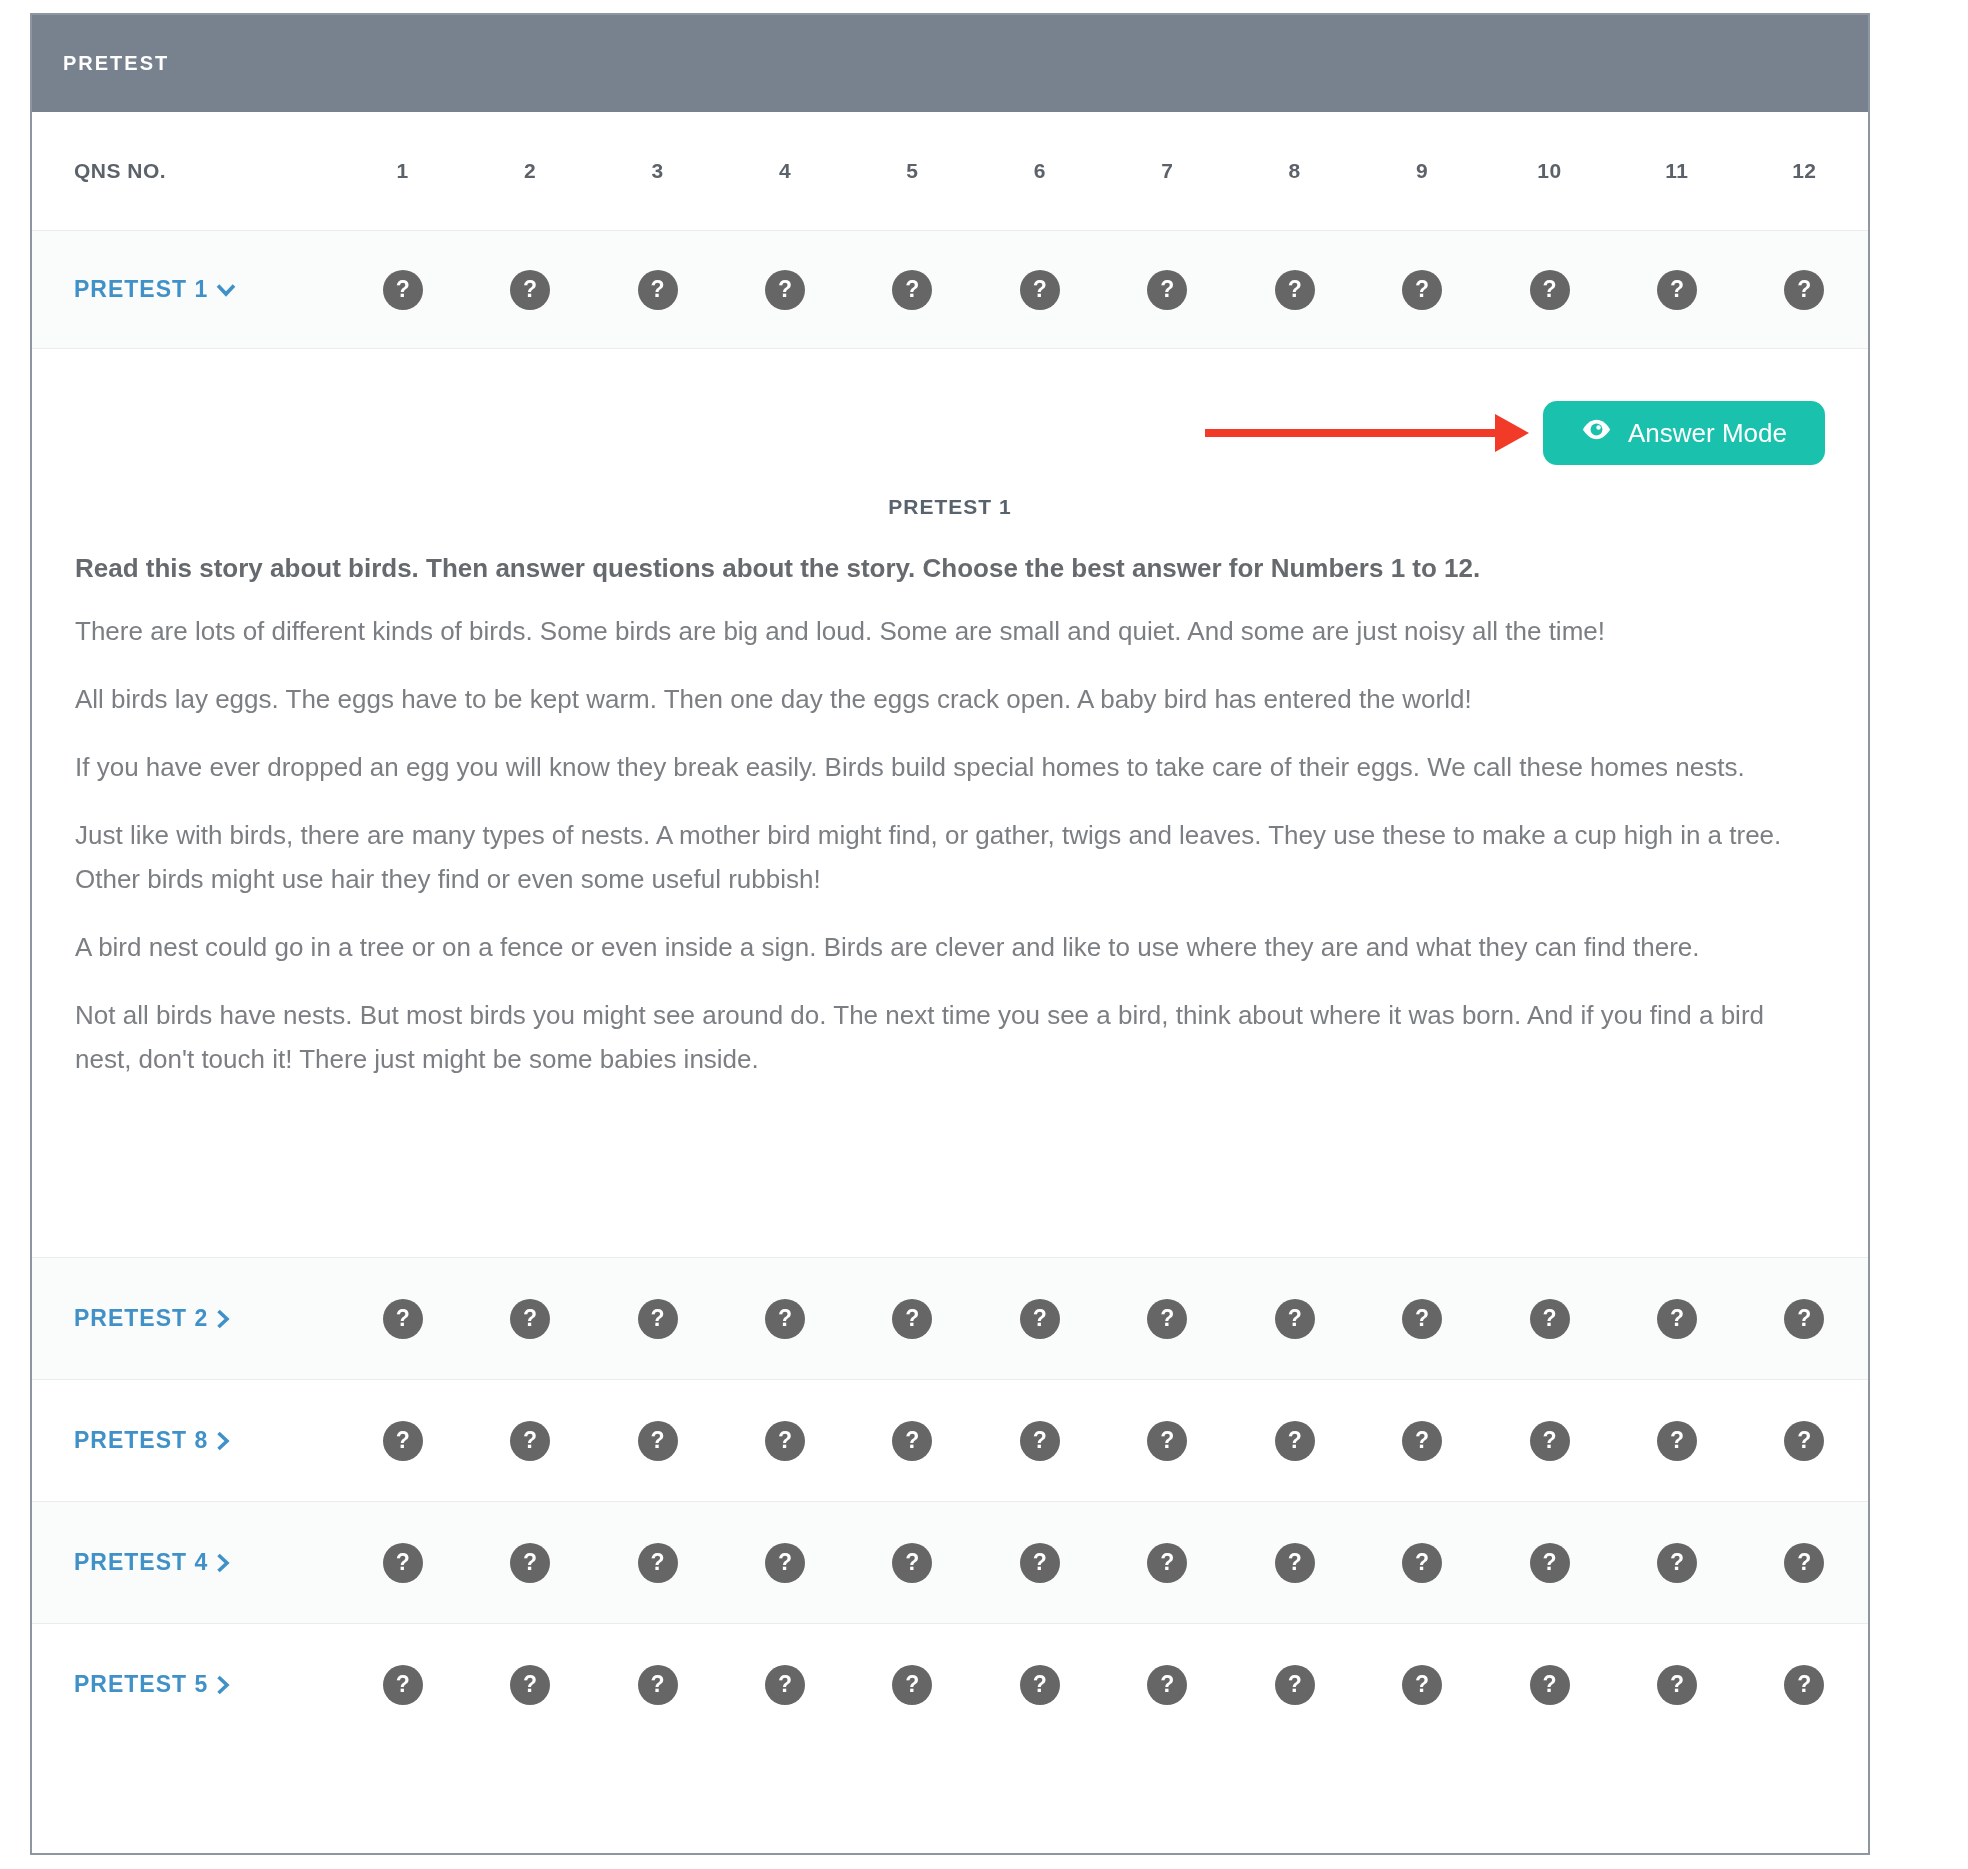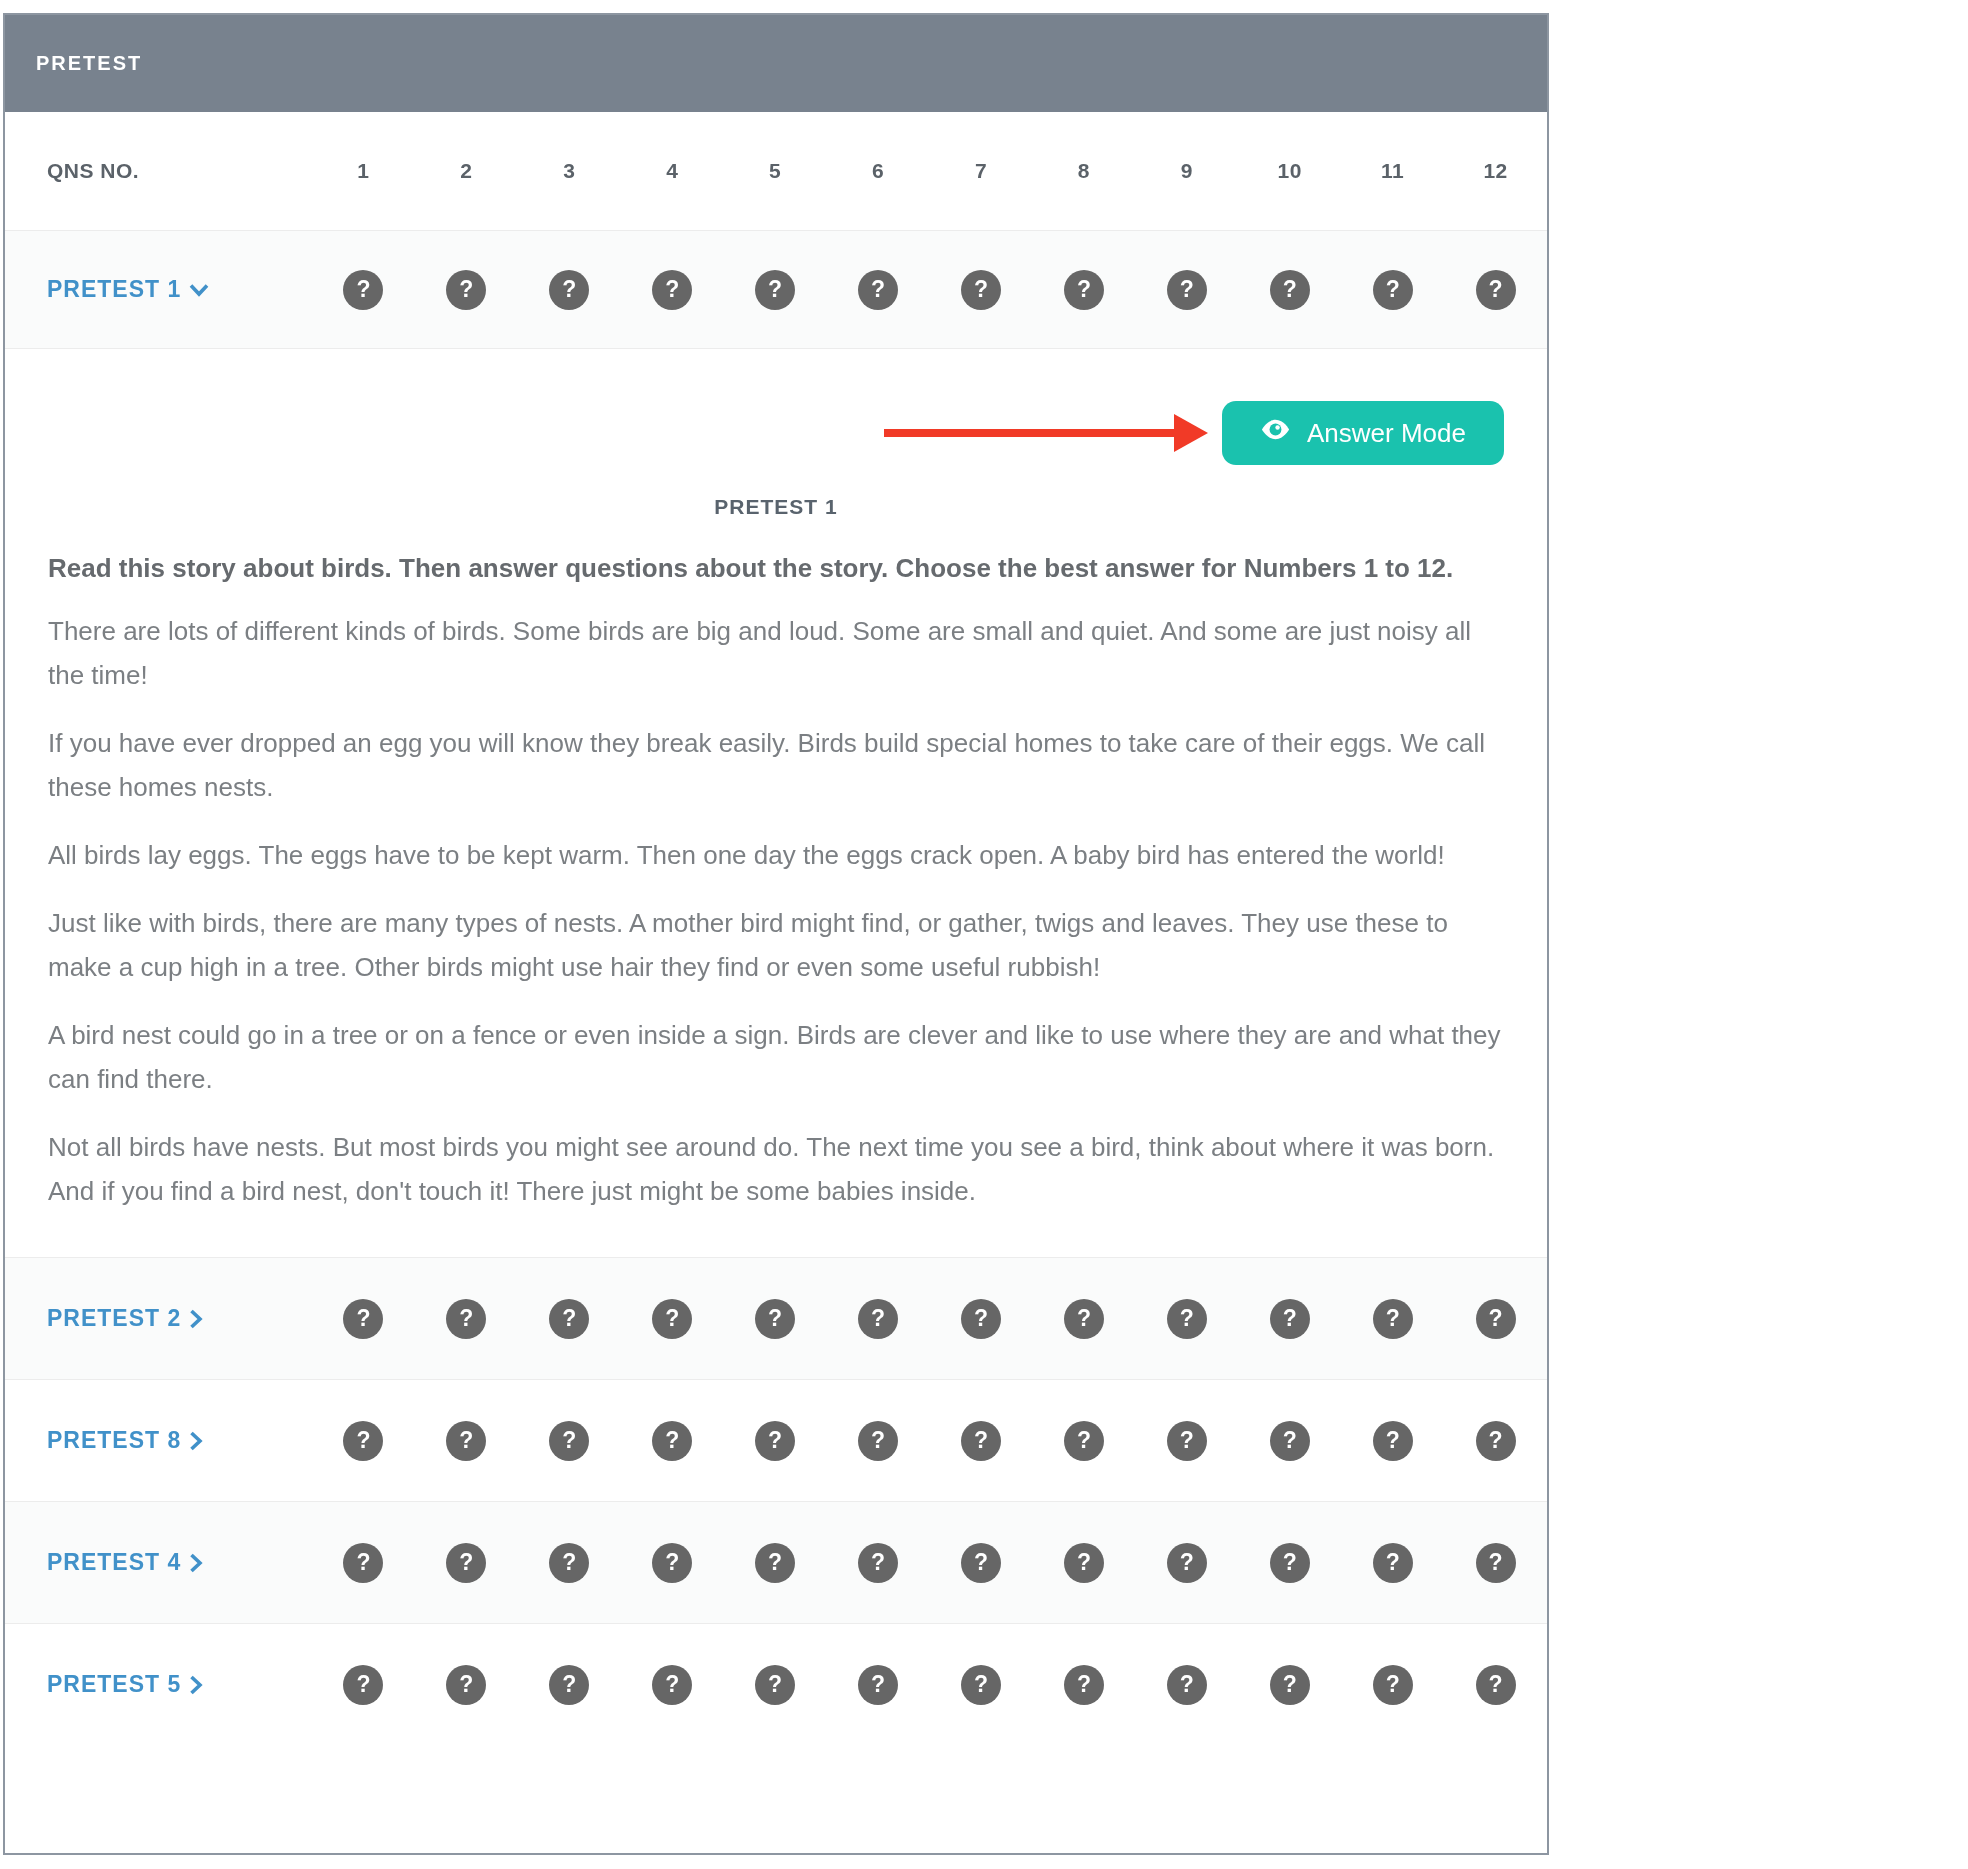--- a/index.html
+++ b/index.html
@@ -4,22 +4,22 @@
 <style>
   * { box-sizing: border-box; margin: 0; padding: 0; }
   html, body {
     width: 1968px; height: 1869px;
     background: #ffffff;
     font-family: "Liberation Sans", sans-serif;
     overflow: hidden;
   }
   .panel {
     position: absolute;
-    left: 3px; top: 13px;
-    width: 1546px; height: 1842px;
+    left: 30px; top: 13px;
+    width: 1840px; height: 1842px;
     border: 2px solid #8d96a1;
     background: #ffffff;
   }
   
   .titlebar {
     height: 97px;
     background: #78828e;
     display: flex; align-items: center;
     padding-left: 31px;
   }
@@ -166,22 +166,22 @@
         <span>Answer Mode</span>
       </button>
     </div>
 
     <div class="panel-title">PRETEST 1</div>
 
     <div class="instructions">Read this story about birds. Then answer questions about the story. Choose the best answer for Numbers 1 to 12.</div>
 
     <div class="story">
       <p>There are lots of different kinds of birds. Some birds are big and loud. Some are small and quiet. And some are just noisy all the time!</p>
+      <p>All birds lay eggs. The eggs have to be kept warm. Then one day the eggs crack open. A baby bird has entered the world!</p>
       <p>If you have ever dropped an egg you will know they break easily. Birds build special homes to take care of their eggs. We call these homes nests.</p>
-      <p>All birds lay eggs. The eggs have to be kept warm. Then one day the eggs crack open. A baby bird has entered the world!</p>
       <p>Just like with birds, there are many types of nests. A mother bird might find, or gather, twigs and leaves. They use these to make a cup high in a tree. Other birds might use hair they find or even some useful rubbish!</p>
       <p>A bird nest could go in a tree or on a fence or even inside a sign. Birds are clever and like to use where they are and what they can find there.</p>
       <p>Not all birds have nests. But most birds you might see around do. The next time you see a bird, think about where it was born. And if you find a bird nest, don't touch it! There just might be some babies inside.</p>
     </div>
   </div>
 
   <div class="row testrow striped">
     <div class="cell label">
       <span class="testlink">
         <span>PRETEST 2</span>

